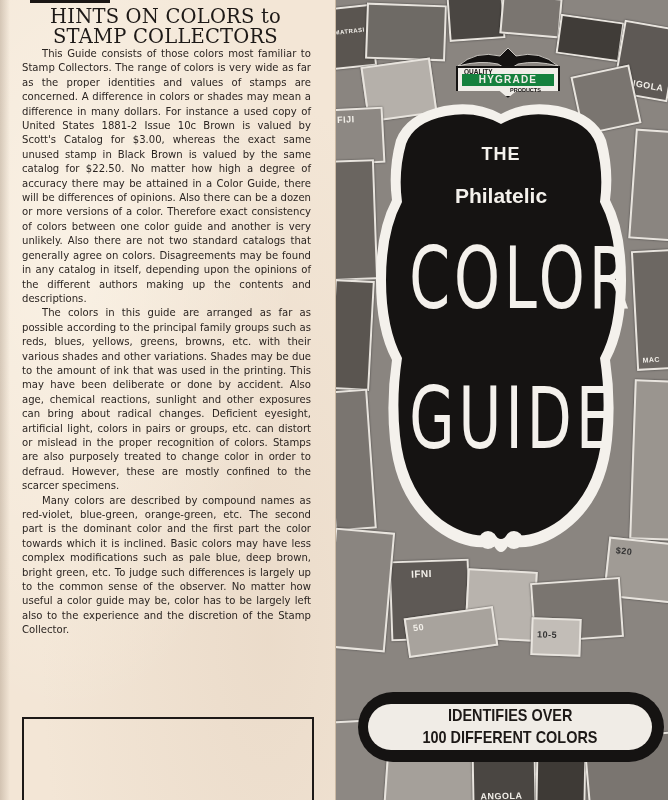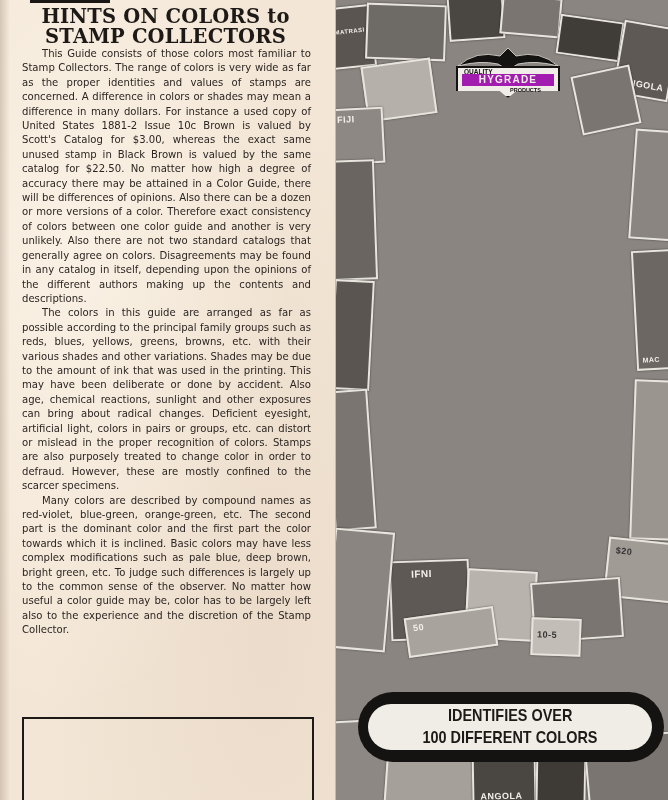--- a/index.html
+++ b/index.html
@@ -18,21 +18,21 @@
     color: #2a2420;
   }
   .left-panel::before {
     content: ""; position: absolute; left: 0; top: 0; bottom: 0; width: 10px;
     background: linear-gradient(to right, rgba(150,130,110,0.35), transparent);
   }
   .top-edge { position: absolute; left: 30px; top: 0; width: 80px; height: 3px; background: #1a1614; }
 
   .title {
     font-family: "DejaVu Serif", serif;
-    font-weight: bold;
+    font-weight: normal;
     text-align: center;
     font-size: 19.5px;
     line-height: 20px;
     letter-spacing: 0.2px;
     color: #1d1917;
     margin-top: 7px;
   }
   .body-text {
     font-family: "DejaVu Sans", sans-serif;
     font-size: 10.1px;
@@ -67,21 +67,21 @@
 
   .brand {
     position: absolute; left: 120px; top: 44px; width: 104px; height: 60px;
   }
   .brand-tag {
     position: absolute; left: 0; top: 22px; width: 104px; height: 32px;
     background: #f0ede8; border: 2px solid #151312;
     clip-path: polygon(0 0,100% 0,100% 78%,58% 78%,50% 100%,42% 78%,0 78%);
   }
   .brand-quality { position: absolute; left: 8px; top: 24px; font-family: "Liberation Sans", sans-serif; font-weight: bold; font-size: 6.5px; color:#151312; }
-  .brand-name { position: absolute; left: 6px; top: 30px; width: 92px; height: 12px; background:#a21caf; color:#f0ede8; text-align:center; font-family: "Liberation Sans", sans-serif; font-weight:bold; font-size: 10px; line-height: 12px; letter-spacing: 1.2px; }
+  .brand-name { position: absolute; left: 6px; top: 30px; width: 92px; height: 12px; background:#15803d; color:#f0ede8; text-align:center; font-family: "Liberation Sans", sans-serif; font-weight:bold; font-size: 10px; line-height: 12px; letter-spacing: 1.2px; }
   .brand-products { position: absolute; left: 54px; top: 43px; font-family: "Liberation Sans", sans-serif; font-weight: bold; font-size: 5.5px; color:#151312; }
 
   .shield-outer {
     position: absolute; left: 30px; top: 100px; width: 270px; height: 466px;
   }
   .shield-svg { position: absolute; inset: 0; }
   .shield-text { position: absolute; inset: 0; text-align: center; color: #f4f1ec; }
   .the-label {
     position: absolute; top: 44px; left: 0; right: 0;
     font-family: "Liberation Sans", sans-serif; font-weight: bold; font-size: 18px; letter-spacing: 1px;
@@ -189,20 +189,34 @@
   <div class="brand">
     <svg width="104" height="28" viewBox="0 0 104 28" style="position:absolute;left:0;top:0">
       <path d="M2 22 Q20 6 44 12 L52 4 L60 12 Q84 6 102 22 Q80 16 62 20 L52 26 L42 20 Q24 16 2 22 Z" fill="#151312" stroke="#e8e4de" stroke-width="0.8"></path>
     </svg>
     <div class="brand-tag"></div>
     <div class="brand-quality">QUALITY</div>
     <div class="brand-name">HYGRADE</div>
     <div class="brand-products">PRODUCTS</div>
   </div>
 
+  <div class="shield-outer">
+    <svg class="shield-svg" width="270" height="466" viewBox="0 0 270 466">
+      <path d="M135 14 Q110 0 78 6 Q40 14 30 40 Q22 70 26 100 Q10 130 10 180 Q10 230 26 260 Q20 300 24 340 Q30 400 70 430 Q100 452 128 446 Q135 458 142 446 Q170 452 200 430 Q240 400 246 340 Q250 300 244 260 Q260 230 260 180 Q260 130 244 100 Q248 70 240 40 Q230 14 192 6 Q160 0 135 14 Z" fill="#f4f1ec"></path>
+      <path d="M135 24 Q110 10 80 16 Q48 22 40 44 Q32 72 36 102 Q20 132 20 180 Q20 228 36 258 Q30 298 34 336 Q40 392 76 420 Q104 440 128 434 Q135 444 142 434 Q166 440 194 420 Q230 392 236 336 Q240 298 234 258 Q250 228 250 180 Q250 132 234 102 Q238 72 230 44 Q222 22 190 16 Q160 10 135 24 Z" fill="#151312"></path>
+      <circle cx="122" cy="440" r="9" fill="#f4f1ec"></circle>
+      <circle cx="148" cy="440" r="9" fill="#f4f1ec"></circle>
+    </svg>
+    <div class="shield-text">
+      <div class="the-label">THE</div>
+      <div class="philatelic-label">Philatelic</div>
+      <div class="color-label">COLOR</div>
+      <div class="guide-label">GUIDE</div>
+    </div>
+  </div>
 
   <div class="pill">
     <div class="pill-inner">
       <div class="pill-line">IDENTIFIES OVER</div>
       <div class="pill-line">100 DIFFERENT COLORS</div>
     </div>
   </div>
 </div>
 
 </body></html>

